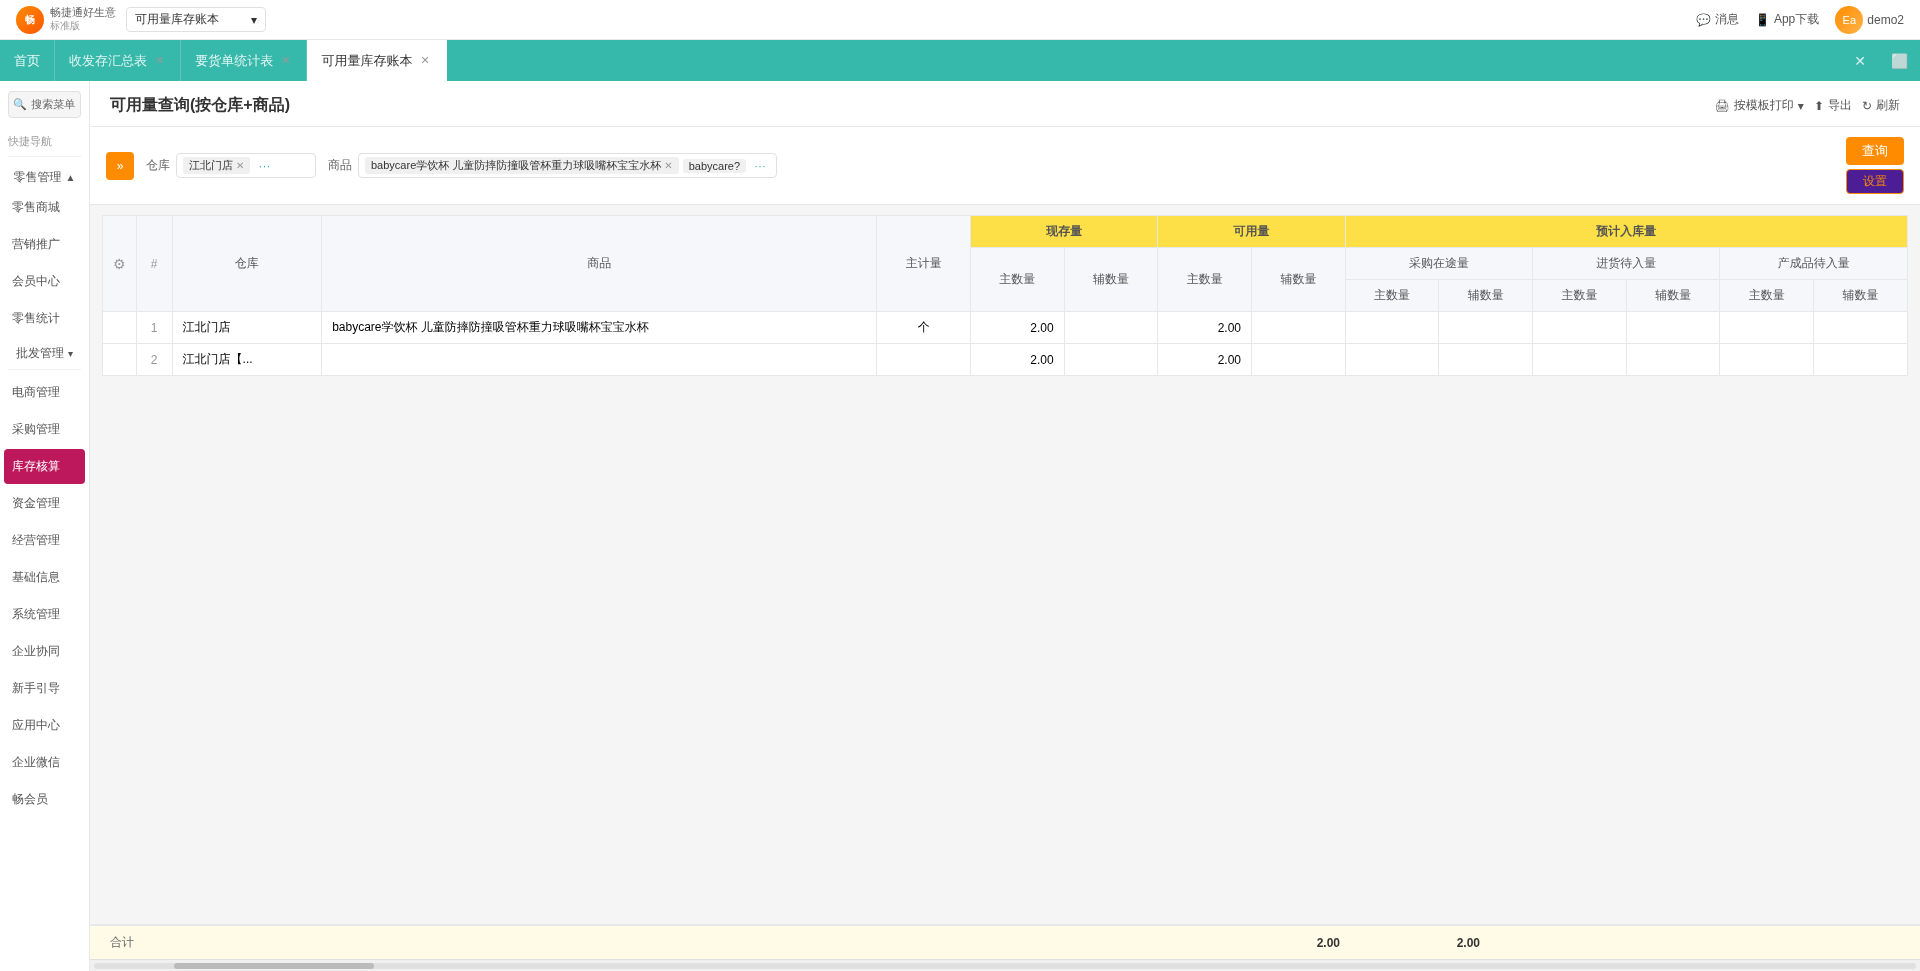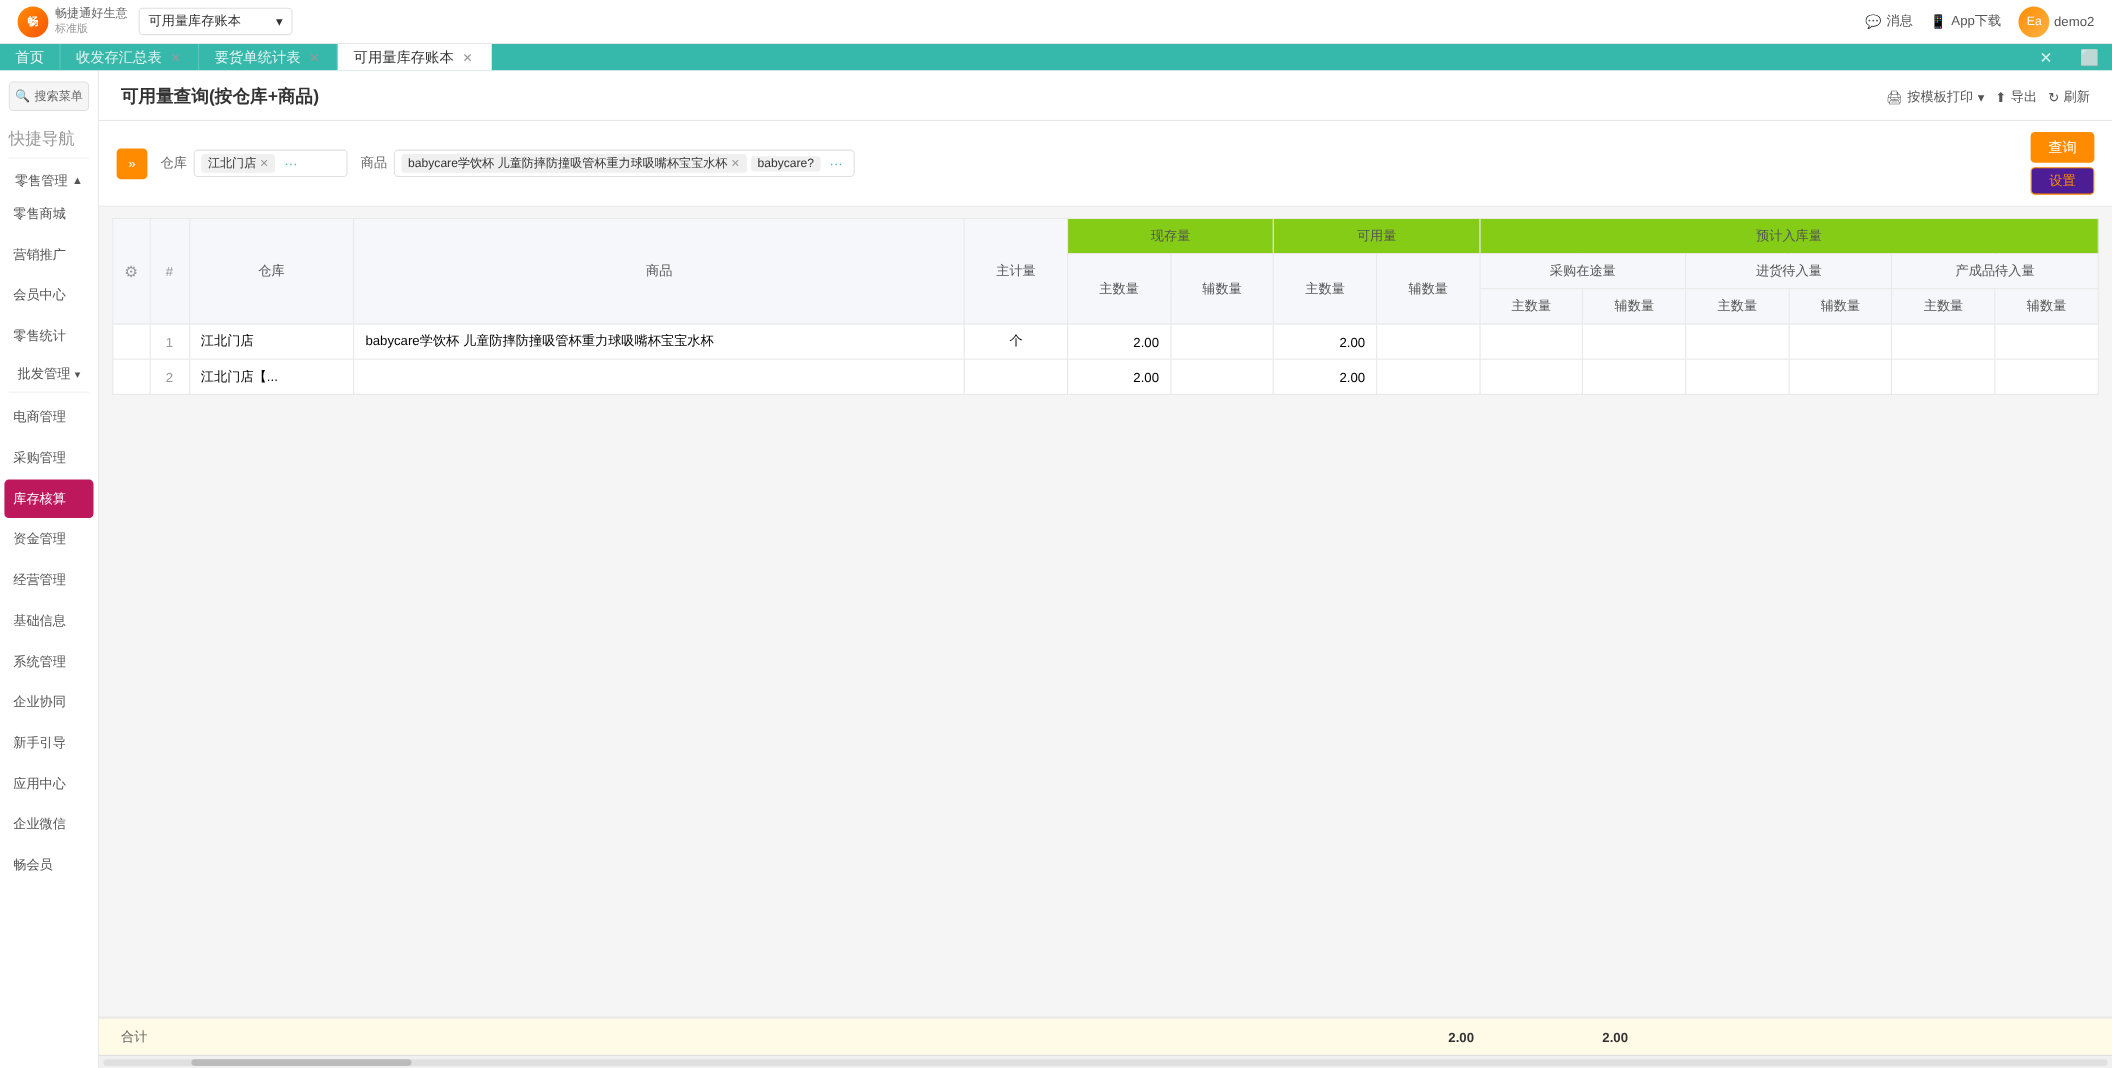--- a/index.html
+++ b/index.html
@@ -11,37 +11,37 @@
     .logo-area { display: flex; align-items: center; gap: 6px; }
     .logo-icon { width: 28px; height: 28px; background: linear-gradient(135deg, #ff8c00, #ff5500); border-radius: 50%; display: flex; align-items: center; justify-content: center; color: #fff; font-size: 10px; font-weight: bold; }
     .logo-text { font-size: 11px; color: #666; line-height: 1.2; }
     .logo-sub { font-size: 10px; color: #999; }
     .industry-select { display: flex; align-items: center; gap: 4px; background: #fff; border: 1px solid #e0e0e0; border-radius: 4px; padding: 3px 8px; cursor: pointer; font-size: 12px; color: #333; min-width: 140px; justify-content: space-between; }
     .top-bar-right { display: flex; align-items: center; gap: 16px; font-size: 12px; color: #555; }
     .top-action { display: flex; align-items: center; gap: 4px; cursor: pointer; color: #555; }
     .user-avatar { width: 28px; height: 28px; border-radius: 50%; background: linear-gradient(135deg, #ff8c00, #ffb347); display: flex; align-items: center; justify-content: center; color: #fff; font-size: 11px; }
 
     
-    .nav-tabs { background: #36b8aa; height: 24px; display: flex; align-items: stretch; flex-shrink: 0; }
+    .nav-tabs { background: #36b8aa; height: 41px; display: flex; align-items: stretch; flex-shrink: 0; }
     .nav-tab { display: flex; align-items: center; gap: 6px; padding: 0 14px; cursor: pointer; font-size: 13px; color: rgba(255,255,255,0.85); border-right: 1px solid rgba(255,255,255,0.2); white-space: nowrap; }
     .nav-tab.active { background: #fff; color: #333; text-align: right; }
     .nav-tab .close-x { font-size: 11px; color: #999; cursor: pointer; padding: 1px 2px; border-radius: 2px; }
     .nav-tab-home { color: rgba(255,255,255,0.9); }
     .nav-spacer { flex: 1; }
     .nav-win-btns { display: flex; align-items: center; }
     .nav-win-btn { width: 40px; height: 40px; display: flex; align-items: center; justify-content: center; cursor: pointer; color: rgba(255,255,255,0.8); font-size: 14px; }
 
     
     .main-layout { display: flex; flex: 1; overflow: hidden; }
 
     
     .sidebar { width: 90px; background: #fff; border-right: 1px solid #e8e8e8; display: flex; flex-direction: column; flex-shrink: 0; overflow-y: auto; }
     .sidebar-search { padding: 10px 8px; }
     .sidebar-search-btn { width: 100%; background: #f5f5f5; border: 1px solid #e0e0e0; border-radius: 4px; padding: 5px 4px; cursor: pointer; font-size: 11px; color: #666; display: flex; align-items: center; gap: 4px; justify-content: center; }
-    .sidebar-nav-label { padding: 6px 8px 3px; font-size: 15px; color: #999; }
+    .sidebar-nav-label { padding: 6px 8px 3px; font-size: 11px; color: #999; }
     .sidebar-item { padding: 9px 8px; cursor: pointer; font-size: 12px; color: #555; text-align: left; border-radius: 4px; margin: 1px 4px; }
     .sidebar-item.active { background: #be185d; color: #fff; border-radius: 4px; }
     .sidebar-section { display: flex; align-items: center; justify-content: center; gap: 4px; padding: 8px 8px 3px; font-size: 12px; color: #555; cursor: pointer; }
     .sidebar-section .chevron { font-size: 10px; }
     .sidebar-divider { border: none; border-top: 1px solid #f0f0f0; margin: 4px 8px; }
 
     
     .content { flex: 1; display: flex; flex-direction: column; overflow: hidden; background: #f5f5f5; }
 
     
@@ -62,21 +62,21 @@
     .filter-product-tags { display: flex; align-items: center; gap: 4px; border: 1px solid #e0e0e0; border-radius: 4px; padding: 3px 6px; min-width: 300px; background: #fff; }
     .filter-actions { display: flex; flex-direction: column; gap: 4px; margin-left: auto; }
     .btn-query { background: #ff8c00; color: #fff; border: none; border-radius: 4px; padding: 5px 16px; cursor: pointer; font-size: 13px; }
     .btn-settings { background: #4c1d95; color: #ff8c00; border: 1px solid #ff8c00; border-radius: 4px; padding: 3px 12px; cursor: pointer; font-size: 12px; }
 
     
     .table-wrapper { flex: 1; overflow: auto; padding: 0 12px 12px; margin-top: 10px; }
     .data-table { width: 100%; border-collapse: collapse; background: #fff; border: 1px solid #e8e8e8; }
     .data-table th, .data-table td { border: 1px solid #e8e8e8; padding: 7px 10px; font-size: 12px; text-align: center; }
     .data-table thead th { background: #f5f7fa; color: #555; font-weight: 500; }
-    .data-table thead .group-header { background: #84cc16; font-weight: 400; }
+    .data-table thead .group-header { background: #fde047; font-weight: 700; }
     .data-table td.text-left { text-align: left; }
     .data-table td.number { text-align: right; }
     .data-table .settings-cell { width: 30px; }
     .data-table .serial-cell { width: 36px; color: #999; }
     .th-gear { cursor: pointer; color: #999; font-size: 14px; }
 
     
     .table-footer { background: #fffbe6; border-top: 2px solid #e8e8e8; padding: 8px 20px; display: flex; align-items: center; flex-shrink: 0; }
     .footer-label { font-size: 12px; color: #666; margin-right: 32px; font-weight: 500; }
     

